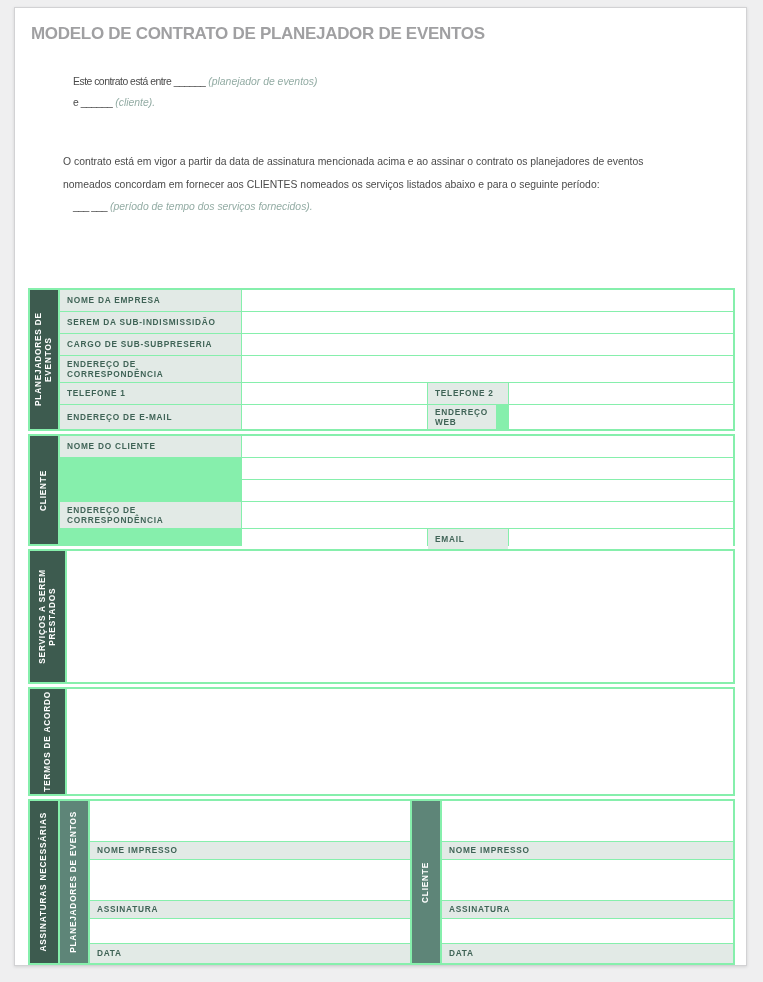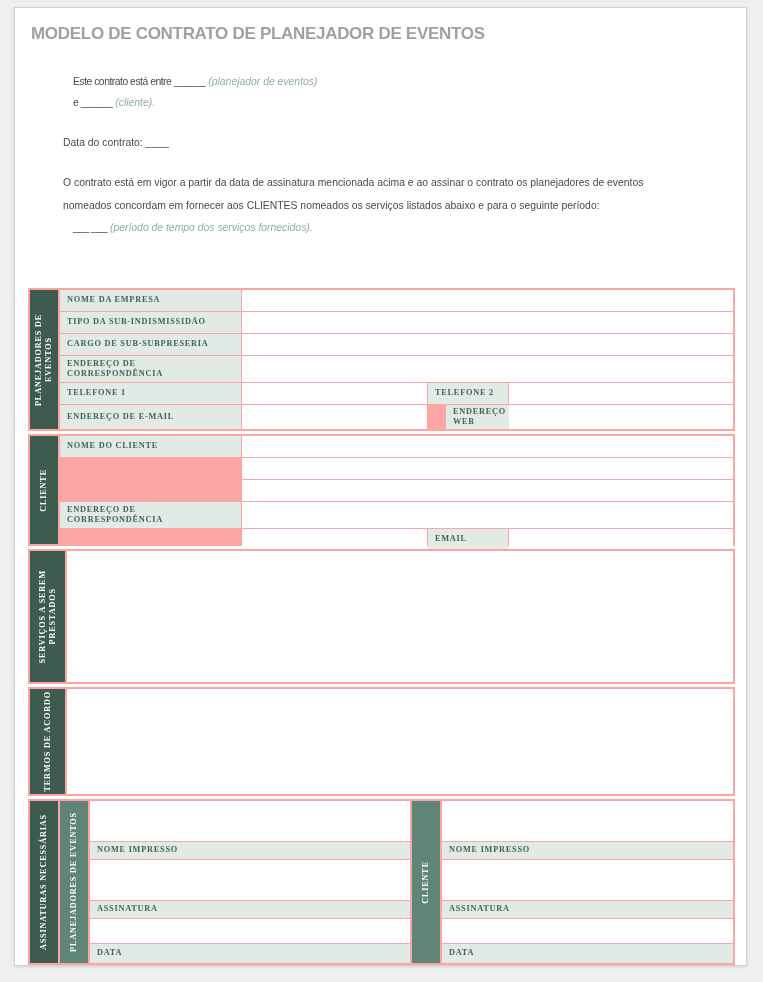--- a/index.html
+++ b/index.html
@@ -55,23 +55,22 @@
   .hint {
     color: #93aca4;
     font-style: italic;
   }
   .blank { color: #4a4a4a; letter-spacing: -0.5px; padding-left: 10px; }
   .para-block { line-height: 22.5px; }
 
   
   .block {
     position: absolute;
-    background: #fca5a5;
-    box-sizing: border-box;
-    font-family: Liberation Serif, serif;
+    background: #86efac;
+    box-sizing: border-box;
   }
   .vbar {
     position: absolute;
     top: 2px;
     bottom: 2px;
     color: #ffffff;
     font-size: 8.2px;
     font-weight: bold;
     letter-spacing: 0.85px;
     display: flex;
@@ -125,55 +124,54 @@
     <div class="intro">
       <p>
         <span class="blank">Este contrato está entre ______</span>
         <span class="hint">(planejador de eventos)</span>
       </p>
       <p>
         <span class="blank">e ______</span>
         <span class="hint">(cliente).</span>
       </p>
       <div class="gap-m"></div>
-      <p>Data do contrato: ____</p>
       <div class="gap-m"></div>
       <p class="para-block">O contrato está em vigor a partir da data de assinatura mencionada acima e ao assinar o contrato os planejadores de eventos nomeados concordam em fornecer aos CLIENTES nomeados os serviços listados abaixo e para o seguinte período:</p>
       <p>
         <span class="blank">___ ___</span>
         <span class="hint">(período de tempo dos serviços fornecidos).</span>
       </p>
     </div>
 
     <div class="block" style="left:13px; top:280px; width:707px; height:143px;">
       <div class="vbar bar-dark" style="left:2px; width:28px;">
         <span>PLANEJADORES DE EVENTOS</span>
       </div>
 
       <div class="lbl" style="left:32px; top:2px; width:181px; height:21px;">NOME DA EMPRESA</div>
       <div class="fld" style="left:214px; top:2px; width:491px; height:21px;"></div>
 
-      <div class="lbl" style="left:32px; top:24px; width:181px; height:21px;">TIPO DA SUB-INDISMISSIDÃO</div>
+      <div class="lbl" style="left:32px; top:24px; width:181px; height:21px;">SEREM DA SUB-INDISMISSIDÃO</div>
       <div class="fld" style="left:214px; top:24px; width:491px; height:21px;"></div>
 
       <div class="lbl" style="left:32px; top:46px; width:181px; height:21px;">CARGO DE SUB-SUBPRESERIA</div>
       <div class="fld" style="left:214px; top:46px; width:491px; height:21px;"></div>
 
       <div class="lbl" style="left:32px; top:68px; width:181px; height:26px;">ENDEREÇO DE
 CORRESPONDÊNCIA</div>
       <div class="fld" style="left:214px; top:68px; width:491px; height:26px;"></div>
 
       <div class="lbl" style="left:32px; top:95px; width:181px; height:21px;">TELEFONE 1</div>
       <div class="fld" style="left:214px; top:95px; width:185px; height:21px;"></div>
       <div class="lbl" style="left:400px; top:95px; width:80px; height:21px;">TELEFONE 2</div>
       <div class="fld" style="left:481px; top:95px; width:224px; height:21px;"></div>
 
       <div class="lbl" style="left:32px; top:117px; width:181px; height:24px;">ENDEREÇO DE E-MAIL</div>
       <div class="fld" style="left:214px; top:117px; width:185px; height:24px;"></div>
-      <div class="lbl" style="left:418px; top:117px; width:80px; height:24px;">ENDEREÇO
+      <div class="lbl" style="left:400px; top:117px; width:68px; height:24px;">ENDEREÇO
 WEB</div>
       <div class="fld" style="left:481px; top:117px; width:224px; height:24px;"></div>
     </div>
 
     <div class="block" style="left:13px; top:426px; width:707px; height:112px;">
       <div class="vbar bar-dark" style="left:2px; width:28px;">
         <span>CLIENTE</span>
       </div>
 
       <div class="lbl" style="left:32px; top:2px; width:181px; height:21px;">NOME DO CLIENTE</div>

